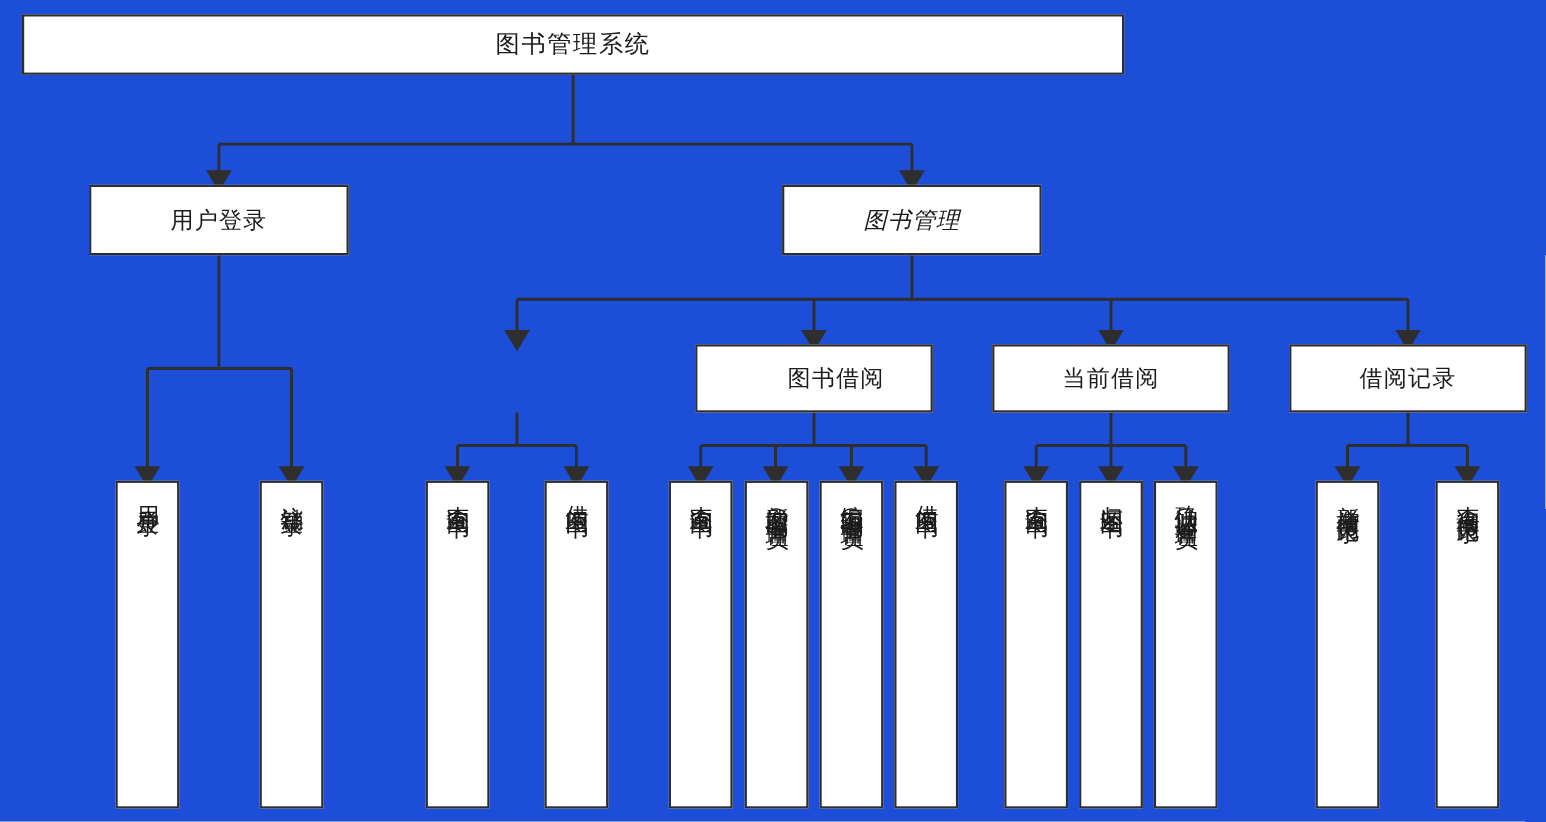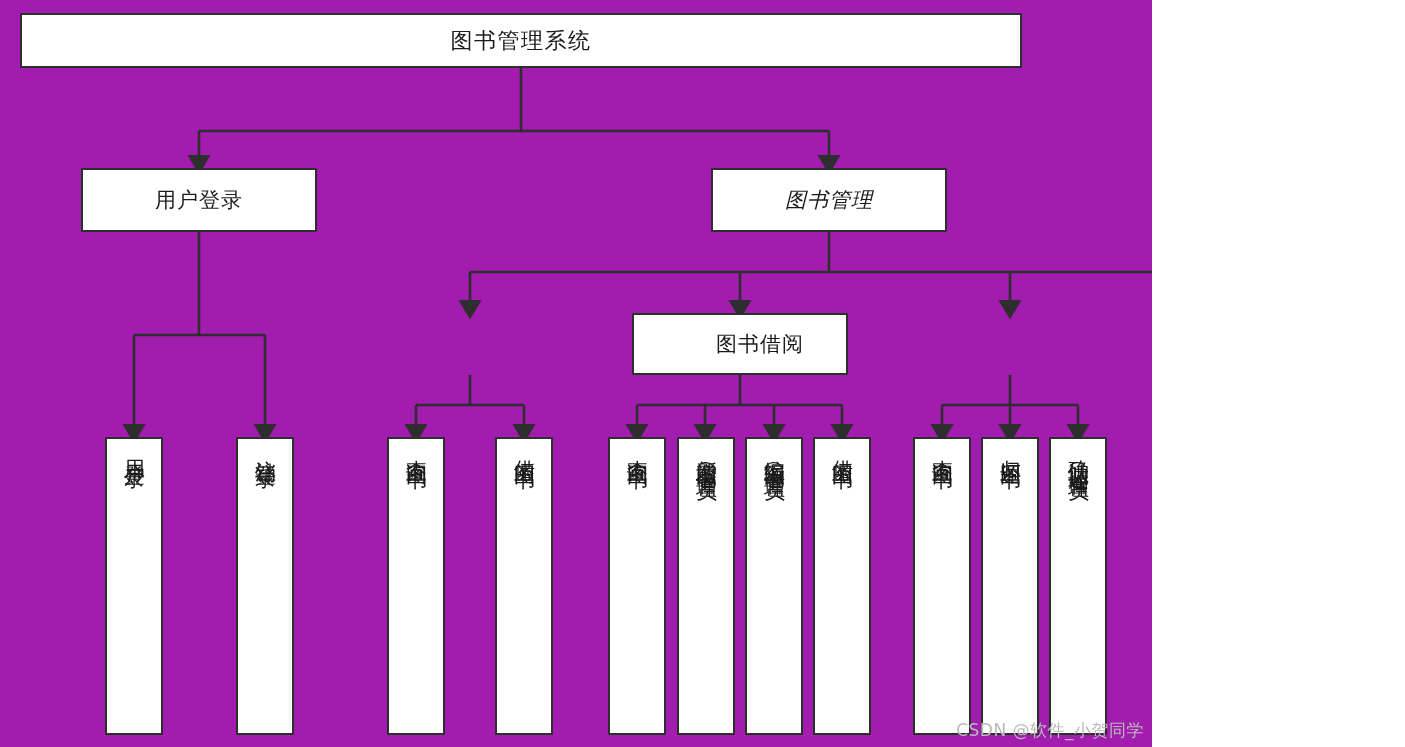--- a/index.html
+++ b/index.html
@@ -6,23 +6,23 @@
   html, body {
     margin: 0;
     padding: 0;
     background: #ffffff;
   }
   body {
     font-family: "DejaVu Sans", "Liberation Sans", sans-serif;
   }
   #canvas {
     position: relative;
-    width: 1152px;
+    width: 1405px;
     height: 747px;
-    background: #a21caf;
+    background: #1d4ed8;
     overflow: hidden;
   }
   #edges {
     position: absolute;
     left: 0;
     top: 0;
     width: 1405px;
     height: 747px;
     pointer-events: none;
   }
@@ -138,20 +138,26 @@
   <div class="node h" style="left:81px; top:168px; width:236px; height:64px;">
     <span class="lbl">用户登录</span>
   </div>
   <div class="node h" style="left:711px; top:168px; width:236px; height:64px;font-style:italic;">
     <span class="lbl">图书管理</span>
   </div>
 
   <div class="node h" style="left:632px; top:313px; width:216px; height:62px;padding-left:40px;">
     <span class="lbl">图书借阅</span>
   </div>
+  <div class="node h" style="left:902px; top:313px; width:216px; height:62px;">
+    <span class="lbl">当前借阅</span>
+  </div>
+  <div class="node h" style="left:1172px; top:313px; width:216px; height:62px;">
+    <span class="lbl">借阅记录</span>
+  </div>
 
   <div class="node v" style="left:105px; top:437px; width:58px; height:298px;">
     <span class="lbl">用户登录</span>
   </div>
   <div class="node v" style="left:236px; top:437px; width:58px; height:298px;">
     <span class="lbl">注销登录</span>
   </div>
 
   <div class="node v" style="left:387px; top:437px; width:58px; height:298px;">
     <span class="lbl">查询图书</span>
@@ -183,15 +189,14 @@
     <span class="lbl">确认归还（管理员）</span>
   </div>
 
   <div class="node v" style="left:1196px; top:437px; width:58px; height:298px;">
     <span class="lbl">新增借阅记录</span>
   </div>
   <div class="node v" style="left:1305px; top:437px; width:58px; height:298px;">
     <span class="lbl">查询借阅记录</span>
   </div>
 
-  <div class="watermark">CSDN @软件_小贺同学</div>
 
 </div>
 
 </body></html>

